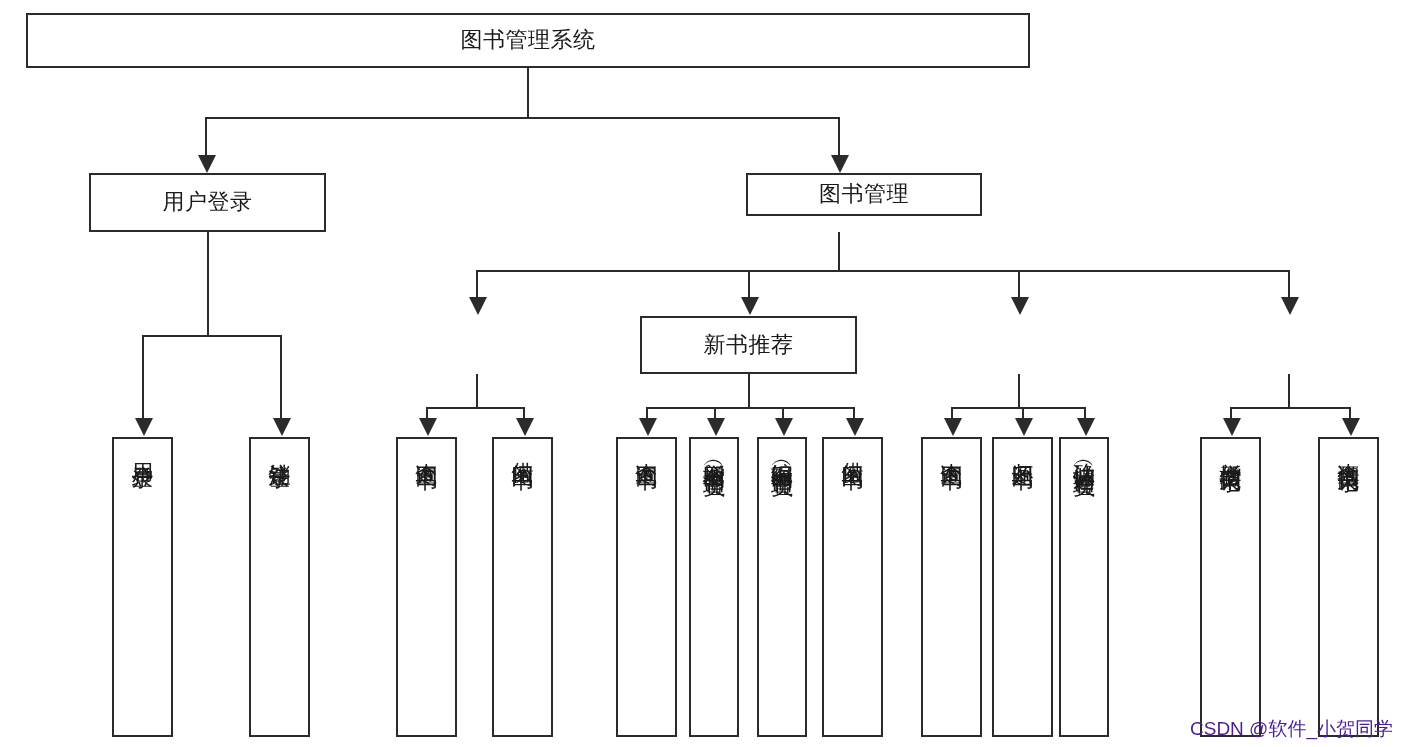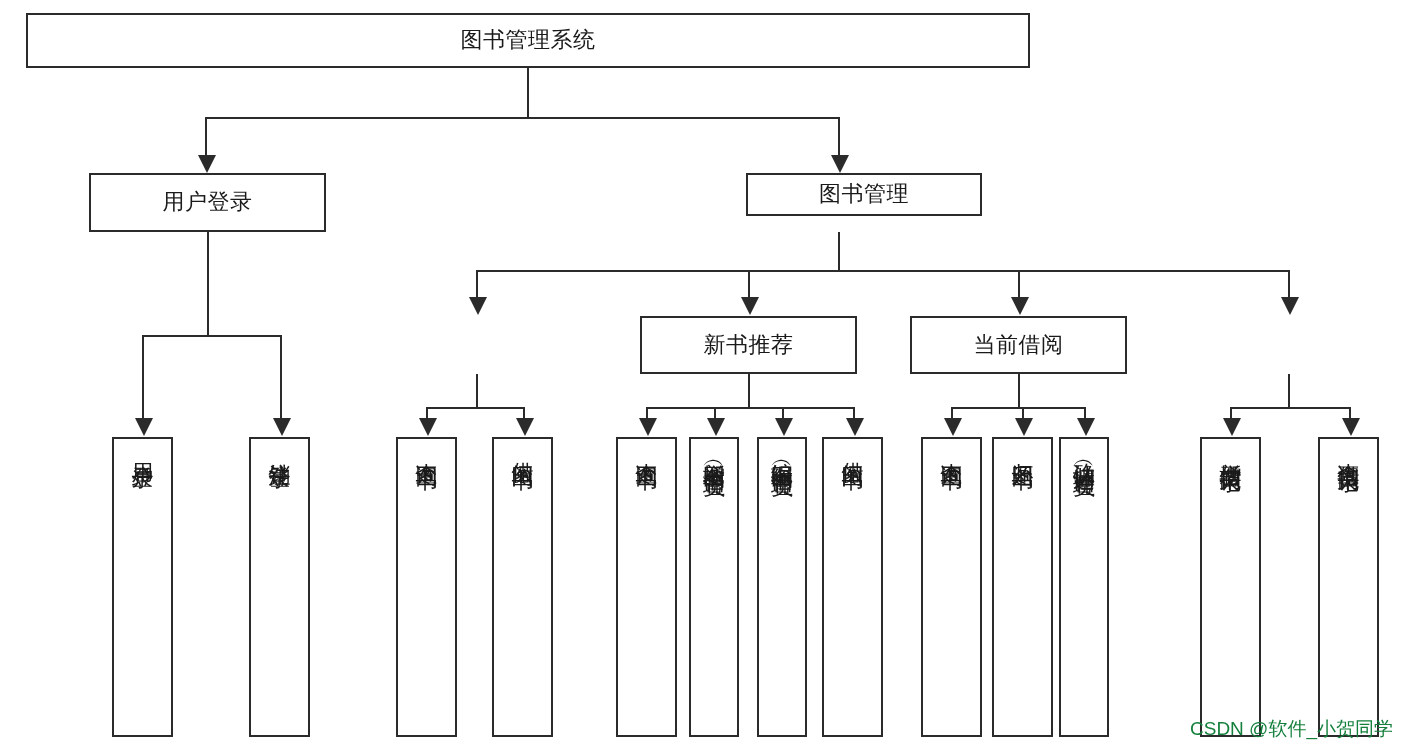--- a/index.html
+++ b/index.html
@@ -136,23 +136,20 @@
     </div>
     <div class="node horizontal level2" style="left: 81px; top: 173px; width: 237px; height: 59px;">
       <span class="node-label">用户登录</span>
     </div>
     <div class="node horizontal level2" style="left: 738px; top: 173px; width: 236px; height: 43px; align-items: center;">
       <span class="node-label">图书管理</span>
     </div>
     <div class="node horizontal level3" style="left: 632px; top: 316px; width: 217px; height: 58px;">
       <span class="node-label">新书推荐</span>
     </div>
-    <div class="node horizontal level3" style="left: 902px; top: 316px; width: 217px; height: 58px;">
-      <span class="node-label">当前借阅</span>
-    </div>
     <div class="node vertical leaf" style="left: 104px; top: 437px; width: 61px; height: 300px;">
       <span class="node-label">用户登录</span>
     </div>
     <div class="node vertical leaf" style="left: 241px; top: 437px; width: 61px; height: 300px;">
       <span class="node-label">注销登录</span>
     </div>
     <div class="node vertical leaf" style="left: 388px; top: 437px; width: 61px; height: 300px;">
       <span class="node-label">查询图书</span>
     </div>
     <div class="node vertical leaf" style="left: 484px; top: 437px; width: 61px; height: 300px;">
@@ -178,14 +175,14 @@
     </div>
     <div class="node vertical leaf" style="left: 1051px; top: 437px; width: 50px; height: 300px;">
       <span class="node-label">确认归还（管理员）</span>
     </div>
     <div class="node vertical leaf" style="left: 1192px; top: 437px; width: 61px; height: 300px;">
       <span class="node-label">新增借阅记录</span>
     </div>
     <div class="node vertical leaf" style="left: 1310px; top: 437px; width: 61px; height: 300px;">
       <span class="node-label">查询借阅记录</span>
     </div>
-    <div class="watermark" style="left: 1182px; top: 716px; color: #15803d;">CSDN @软件_小贺同学</div>
+    <div class="watermark" style="left: 1182px; top: 716px; color: #4c1d95;">CSDN @软件_小贺同学</div>
   </div>
 
 </body></html>

